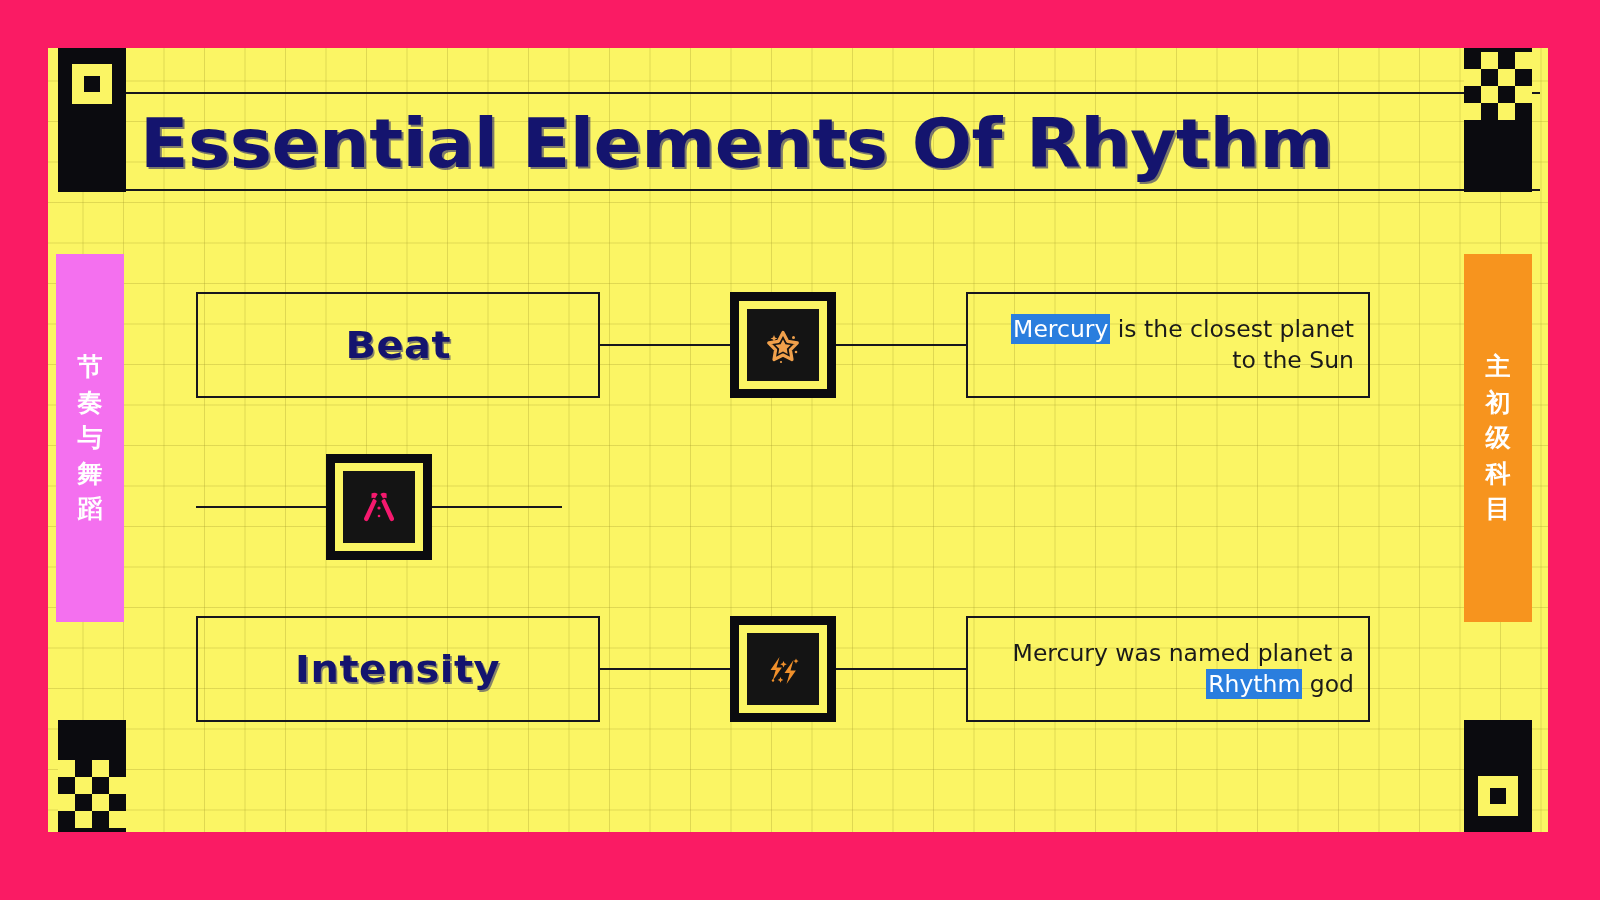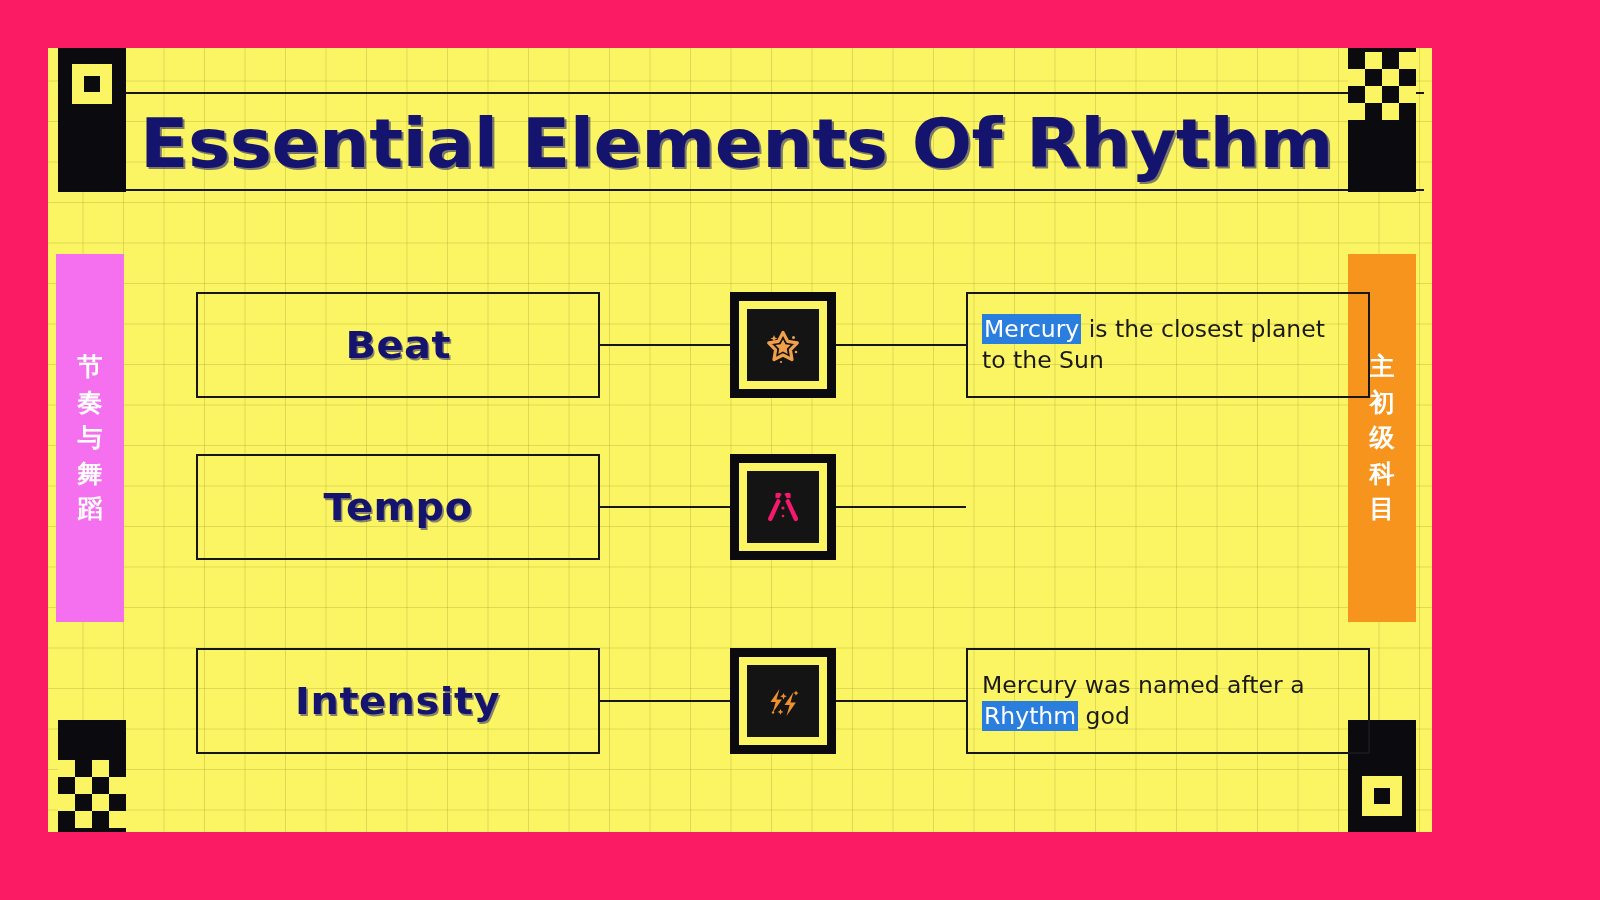--- a/index.html
+++ b/index.html
@@ -10,21 +10,21 @@
     background: #fa1b64;
     font-family: "Liberation Sans", sans-serif;
     overflow: hidden;
     position: relative;
   }
 
   
   #canvas {
     position: absolute;
     left: 48px; top: 48px;
-    width: 1384px; height: 784px;
+    width: 1500px; height: 784px;
     background-color: #fbf564;
     background-image:
       linear-gradient(to right, rgba(160,150,40,0.30) 1px, transparent 1px),
       linear-gradient(to bottom, rgba(160,150,40,0.30) 1px, transparent 1px);
     background-size: 40.5px 40.5px;
     background-position: -6px -8px;
   }
 
   
   #title-band {
@@ -128,21 +128,21 @@
   .row {
     position: absolute;
     left: 148px;
     width: 1180px;
     height: 106px;
     display: flex;
     align-items: center;
   }
   #row-0 { top: 244px; }
   #row-1 { top: 406px; }
-  #row-2 { top: 600px; }
+  #row-2 { top: 568px; }
 
   .label-box {
     width: 404px; height: 106px;
     border: 2px solid #16161d;
     background: transparent;
     display: flex; align-items: center; justify-content: center;
     box-sizing: border-box;
   }
   .label-text {
     color: #14146e;
@@ -186,21 +186,21 @@
     border: 2px solid #16161d;
     display: flex; align-items: center; justify-content: center;
     box-sizing: border-box;
     padding: 0 14px;
   }
   .desc-text {
     color: #1a1a1a;
     font-family: "DejaVu Sans", sans-serif;
     font-size: 23.5px;
     line-height: 1.32;
-    text-align: left;
+    text-align: right;
   }
   .hl {
     background: #2a7ede;
     color: #ffffff;
     padding: 1px 2px;
   }
 </style>
 </head>
 <body>
 
@@ -305,23 +305,20 @@
       </div>
       <div class="connector"></div>
       <div class="desc-box">
         <div class="desc-text">
           <span class="hl">Mercury</span><span> is the closest planet to the Sun</span>
         </div>
       </div>
     </div>
 
     <div class="row" id="row-1">
-      <div class="label-box">
-        <div class="label-text">Tempo</div>
-      </div>
       <div class="connector"></div>
       <div class="icon-frame">
         <div class="icon-frame-mid">
           <div class="icon-frame-in">
             <svg width="44" height="44" viewBox="0 0 44 44">
               <g fill="#f5196e">
                 <path d="M14.5 8.5 q3.2 -1.6 6.2 0.4 l-2.6 4.6 q-1.8 -1.2 -3.6 -0.2 Z"></path>
                 <path d="M16.2 13.8 q2.2 0.4 3.6 2.2 L11.5 34.5 q-1.2 2.6 -3.4 1.2 q-1.8 -1.2 -0.6 -3.4 Z"></path>
                 <path d="M29.6 8.5 q-3.2 -1.6 -6.2 0.4 l2.6 4.6 q1.8 -1.2 3.6 -0.2 Z"></path>
                 <path d="M27.9 13.8 q-2.2 0.4 -3.6 2.2 l8.3 18.5 q1.2 2.6 3.4 1.2 q1.8 -1.2 0.6 -3.4 Z"></path>
@@ -352,19 +349,19 @@
                 <path d="M35 11.5 l0.8 1.8 1.8 0.8 -1.8 0.8 -0.8 1.8 -0.8 -1.8 -1.8 -0.8 1.8 -0.8 Z"></path>
                 <circle cx="12" cy="33.5" r="1.2"></circle>
               </g>
             </svg>
           </div>
         </div>
       </div>
       <div class="connector"></div>
       <div class="desc-box">
         <div class="desc-text">
-          <span>Mercury was named after a </span><span class="hl">Rhythm</span><span> god</span>
+          <span>Mercury was named planet a </span><span class="hl">Rhythm</span><span> god</span>
         </div>
       </div>
     </div>
 
   </div>
 </div>
 
 </body></html>

